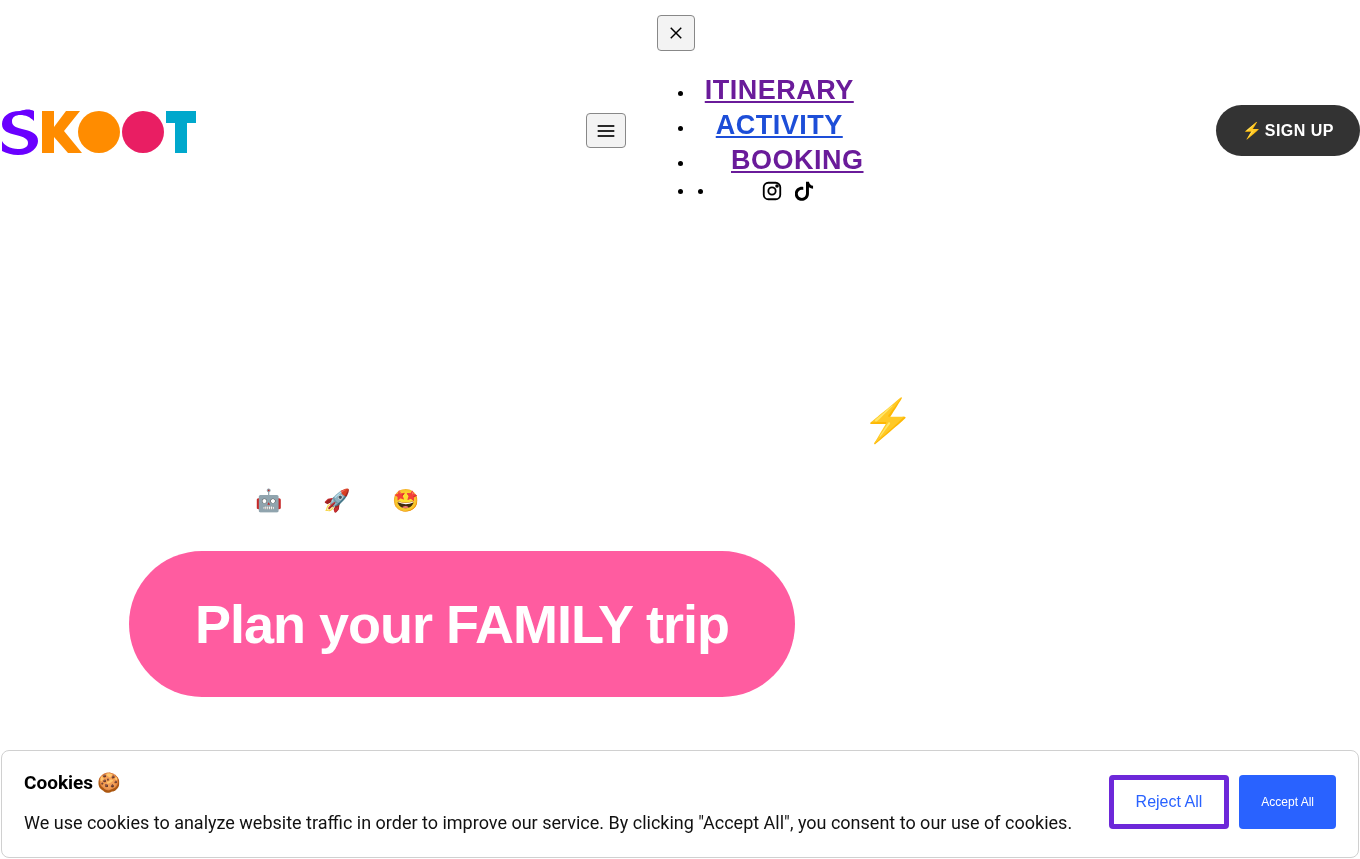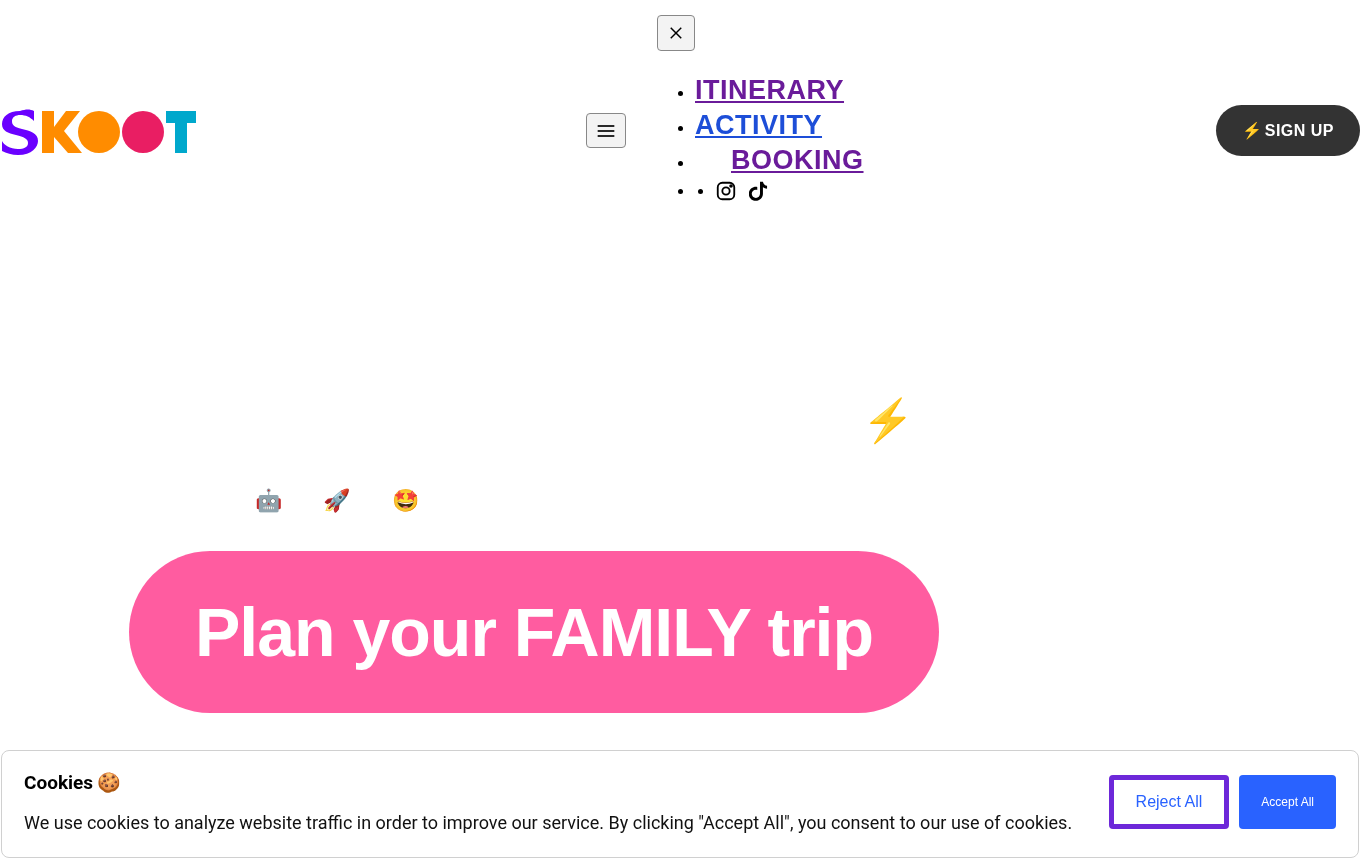--- a/index.html
+++ b/index.html
@@ -66,20 +66,21 @@
       position: absolute;
       top: 75px;
       left: 675px;
     }
     .nav ul {
       list-style: disc;
       padding-left: 20px;
     }
     .nav ul li {
       margin-bottom: 4px;
+      text-align: center;
     }
     .nav-link {
       font-weight: 800;
       font-size: 27px;
       letter-spacing: 0.5px;
       color: #7b1fa2;
       text-decoration: underline;
       cursor: pointer;
       font-family: Arial, sans-serif;
       text-transform: uppercase;
@@ -144,21 +145,21 @@
     .cta {
       position: absolute;
       top: 551px;
       left: 129px;
       background: #ff5ca0;
       color: #fff;
       border: none;
       border-radius: 90px;
       padding: 42px 66px;
       font-weight: 800;
-      font-size: 68px;
+      font-size: 54px;
       cursor: pointer;
       font-family: Arial, sans-serif;
       letter-spacing: -1px;
     }
     
     .cookie-banner {
       position: absolute;
       bottom: 1px;
       left: 1px;
       right: 1px;

